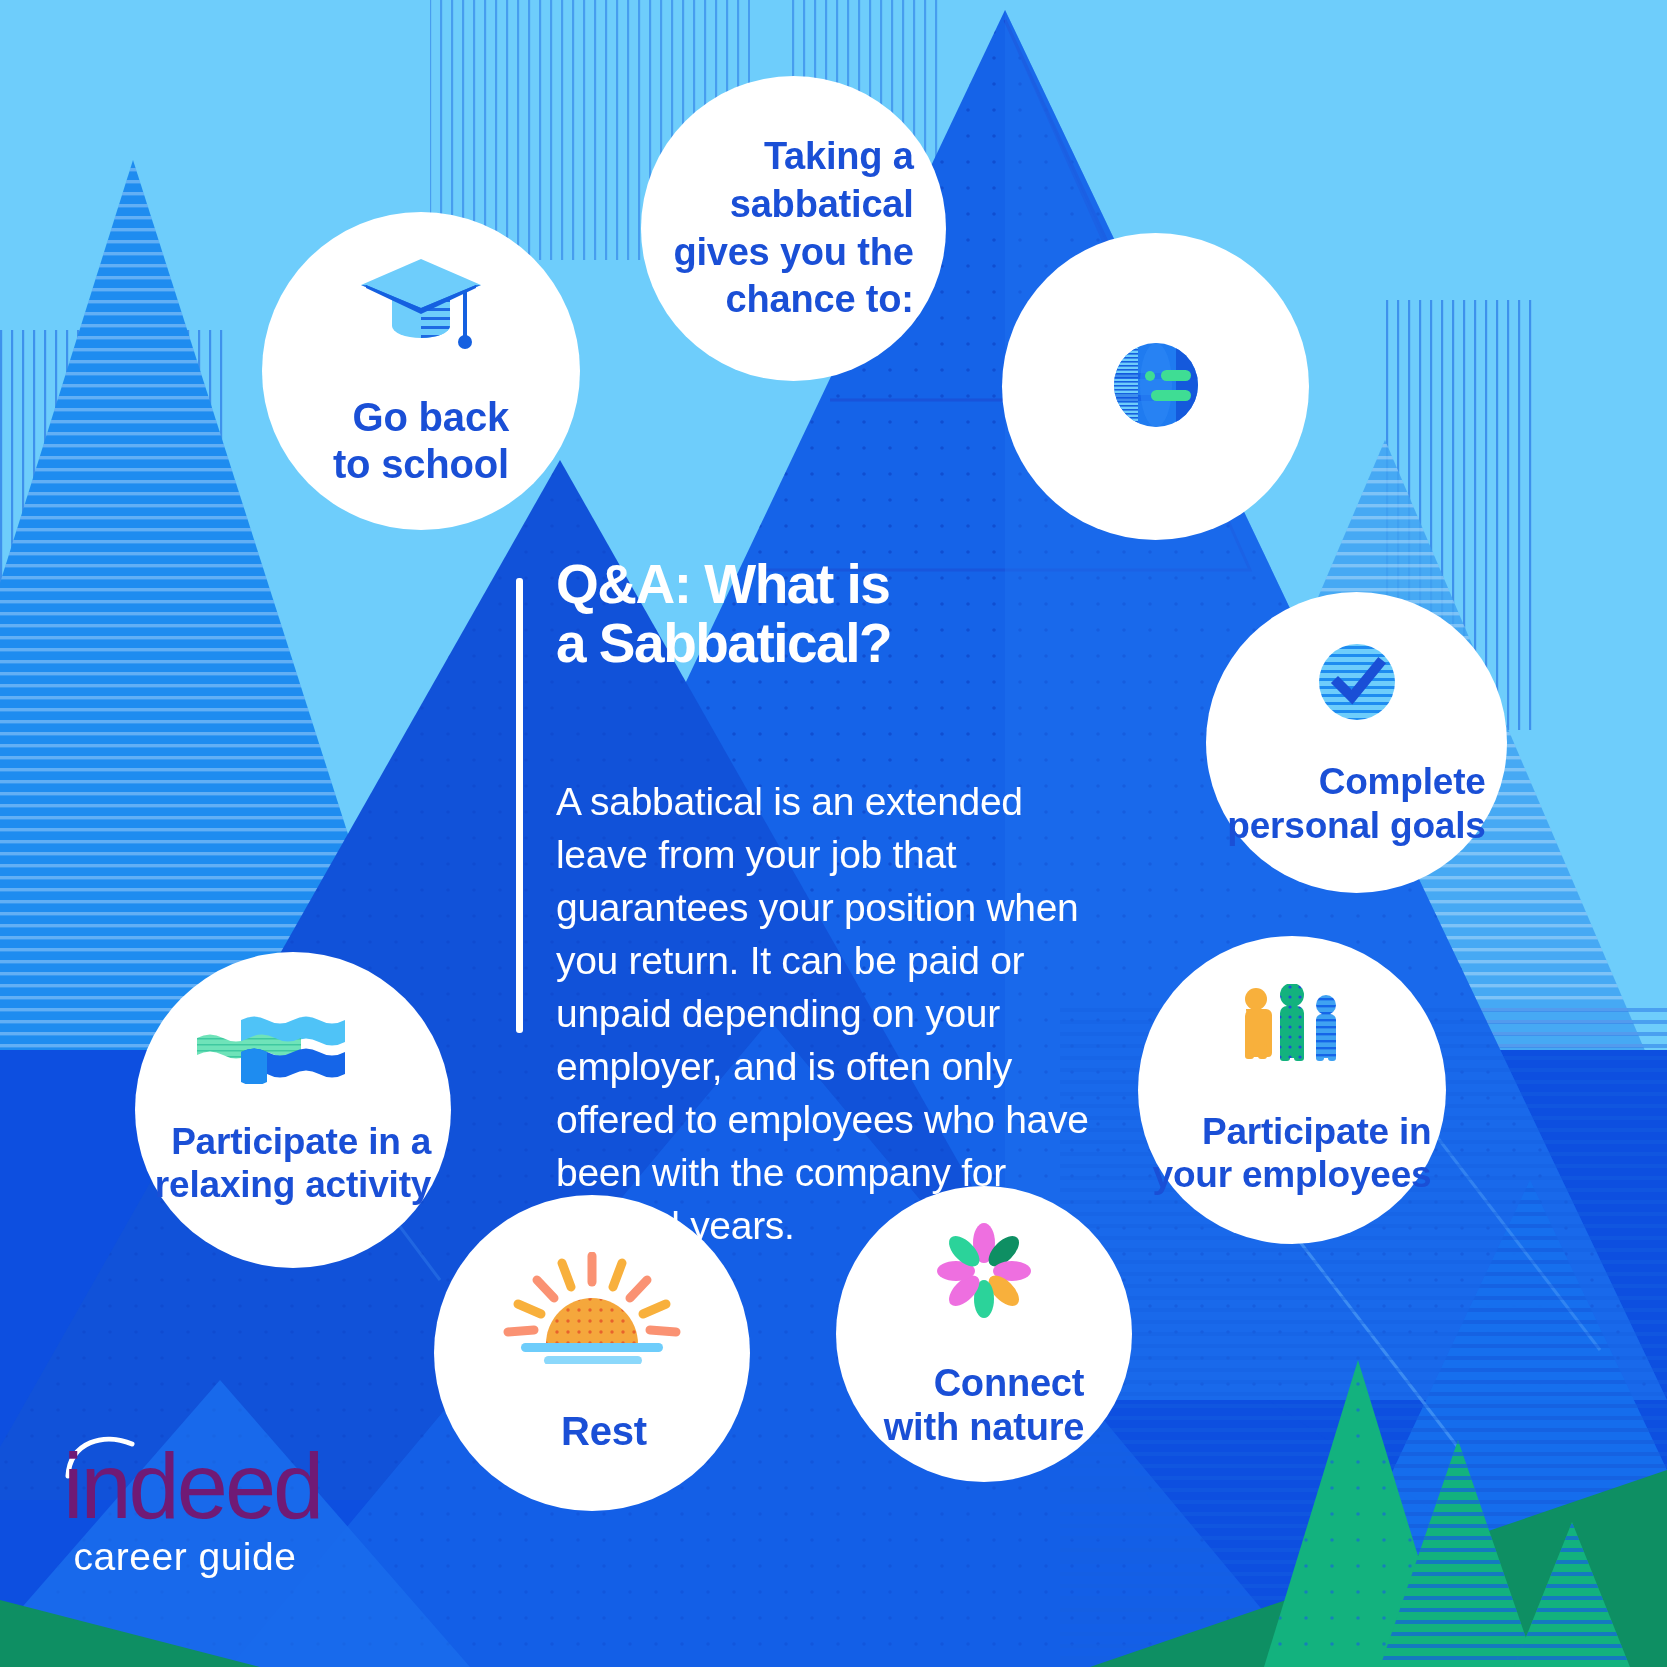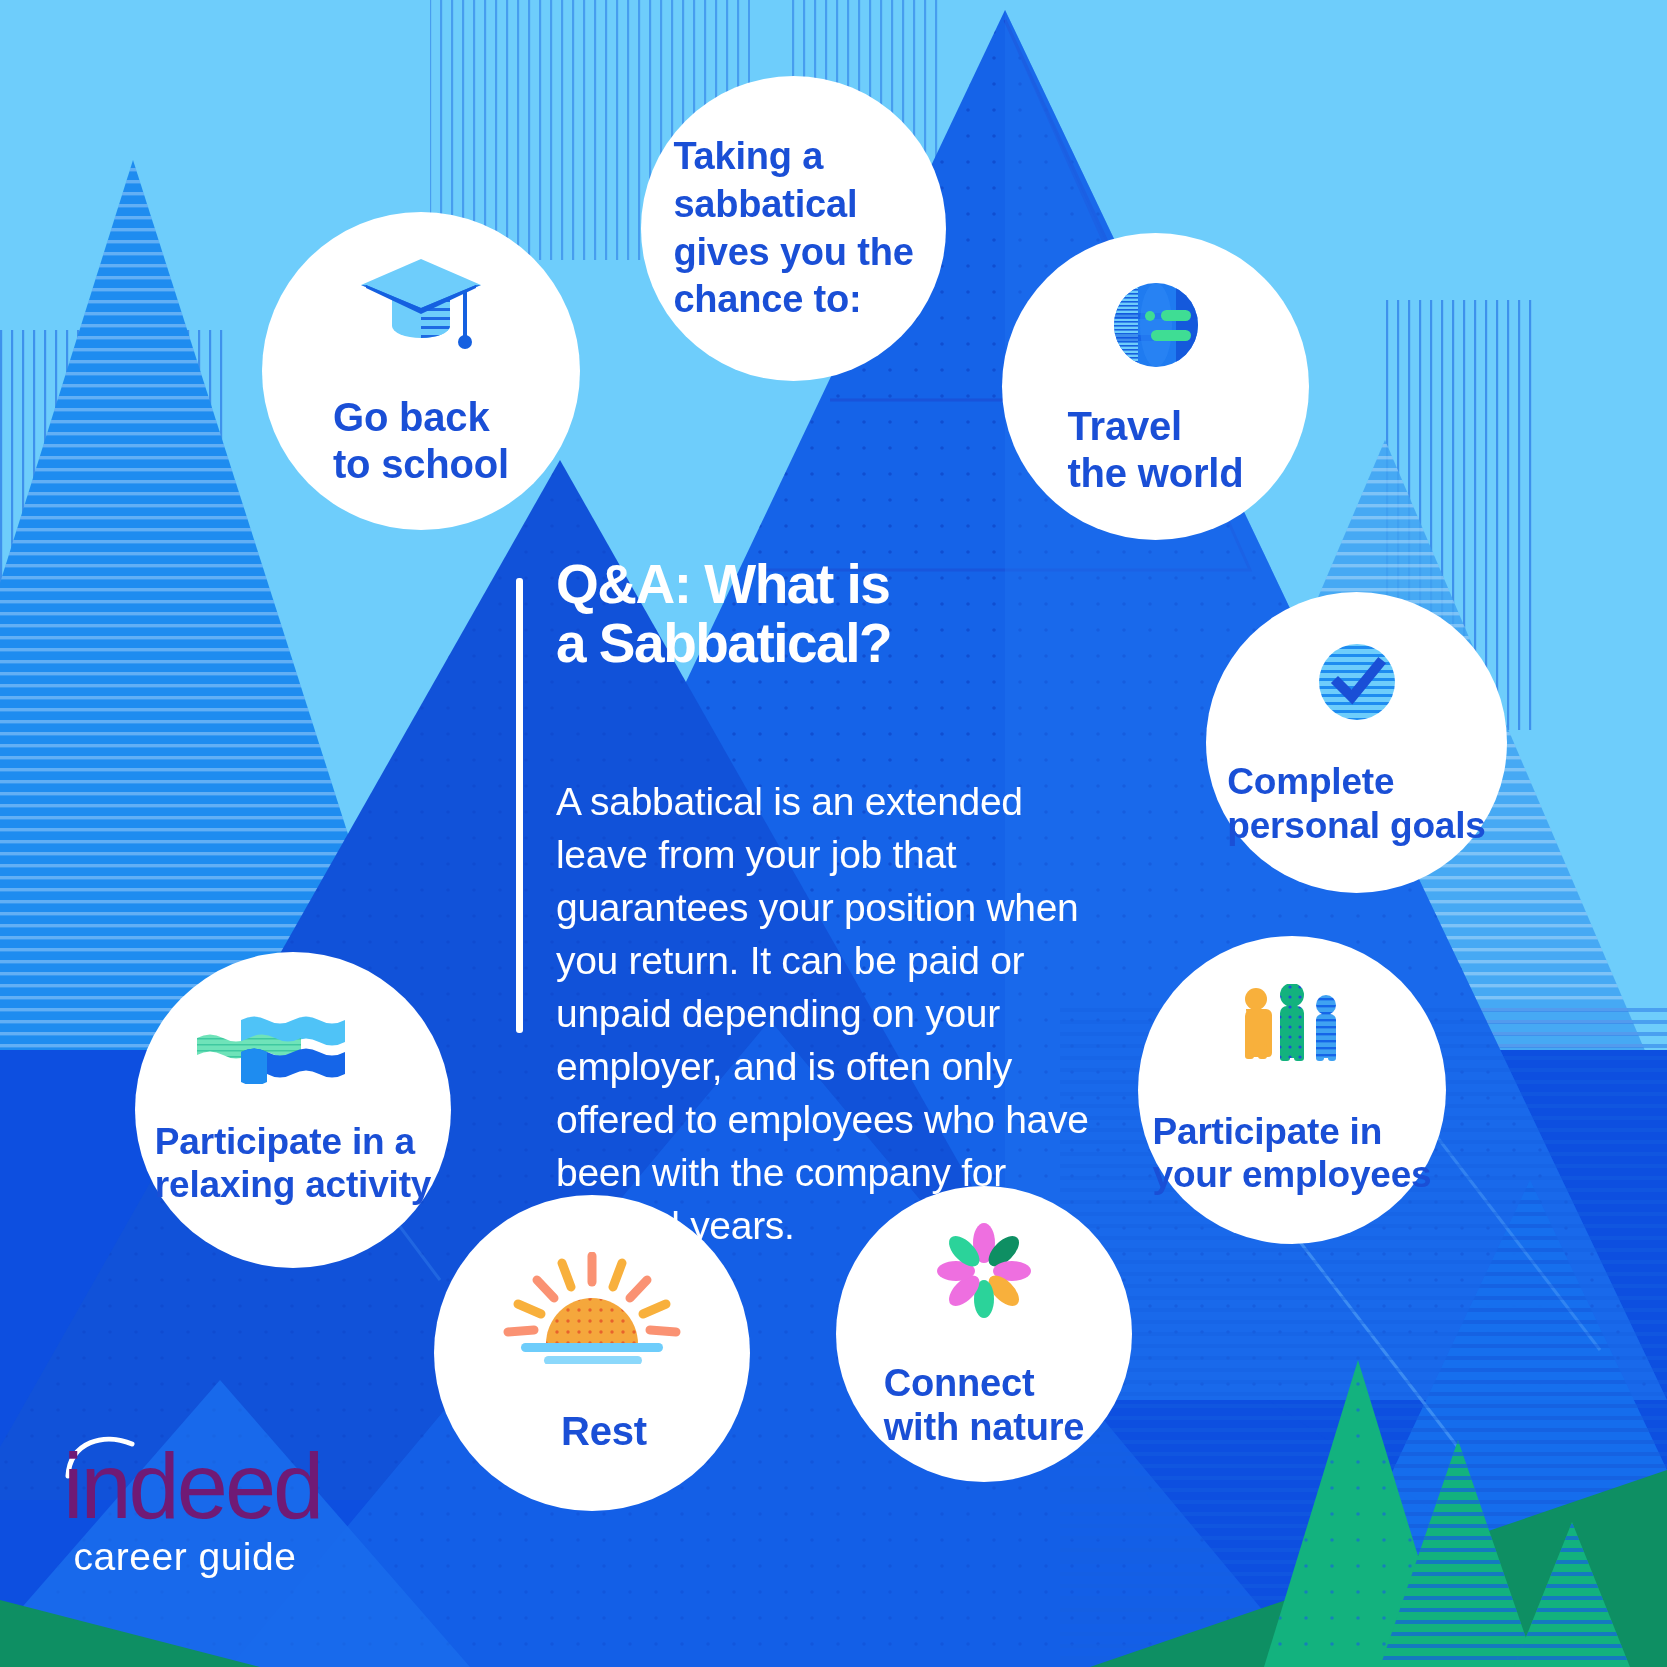--- a/index.html
+++ b/index.html
@@ -19,21 +19,21 @@
 
   
   .bubble{
     position:absolute;
     border-radius:50%;
     background:#ffffff;
     display:flex;
     flex-direction:column;
     align-items:center;
     justify-content:center;
-    text-align:left;
+    text-align:right;
     box-sizing:border-box;
   }
   .bubble .label{
     color:#1A4FD6;
     font-weight:bold;
     line-height:1.17;
     letter-spacing:-0.2px;
     white-space:pre-line;
   }
   .bubble .icon{display:block;}
@@ -236,22 +236,20 @@
           <rect x="0" y="36" width="96" height="6" fill="#0D4FE0" opacity="0.5"></rect>
           <rect x="0" y="58" width="96" height="6" fill="#0D4FE0" opacity="0.5"></rect>
           <ellipse cx="48" cy="48" rx="16" ry="42" fill="#2E88F5" opacity="0.55"></ellipse>
           <rect x="68" y="0" width="28" height="96" fill="#1354D8" opacity="0.85"></rect>
           <circle cx="42" cy="39" r="5" fill="#3FDD94"></circle>
           <rect x="53" y="33" width="30" height="11" rx="5.5" fill="#3FDD94"></rect>
           <rect x="43" y="53" width="40" height="11" rx="5.5" fill="#3FDD94"></rect>
         </g>
       </svg>
     </span>
-    <span class="label" style="font-size:40px;margin-top:26px;">Travel
-the world</span>
   </div>
 
 
   <div class="bubble" style="left:1206px;top:592px;width:301px;height:301px;">
     <span class="icon">
       <svg width="88" height="88" viewBox="0 0 88 88">
         <defs>
           <clipPath id="cClip">
               <circle cx="44" cy="44" r="38"></circle>
             </clipPath>

